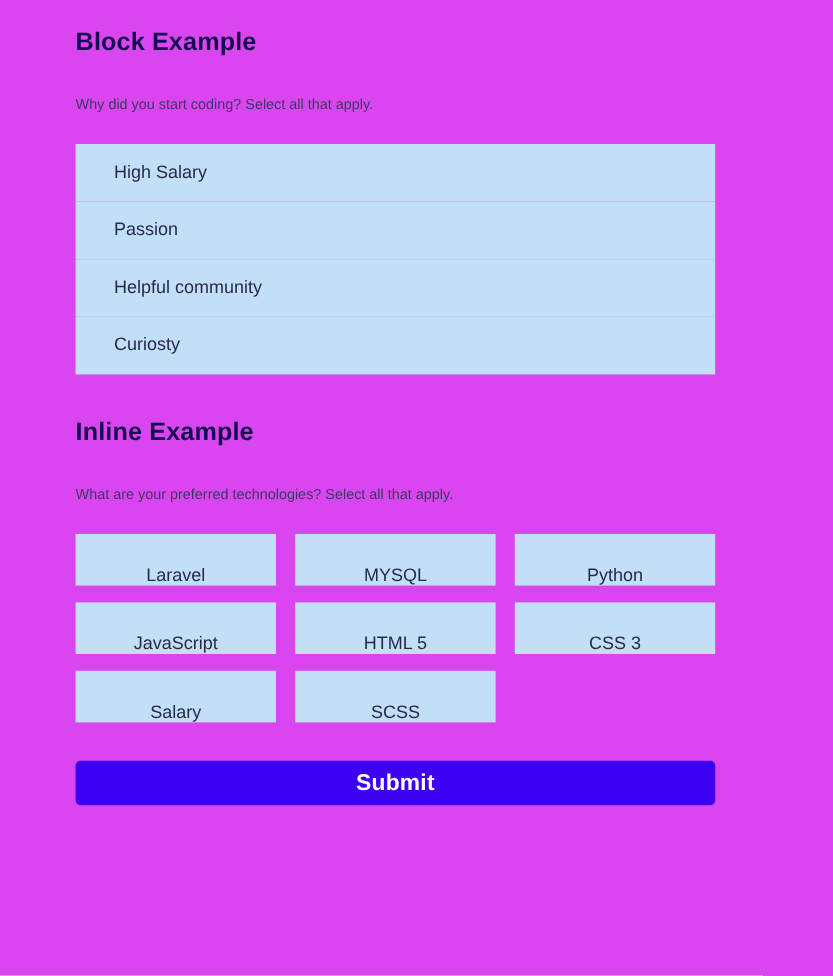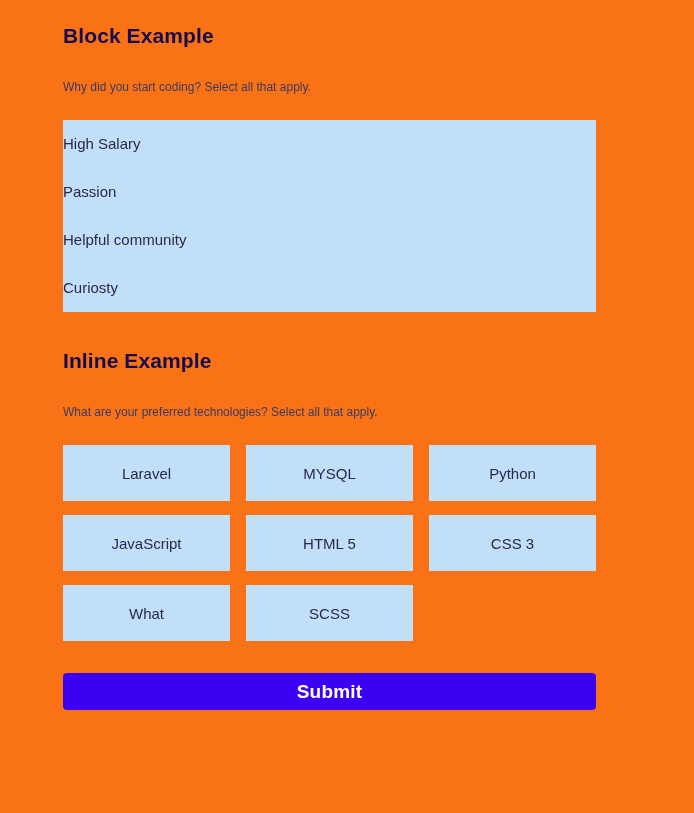--- a/index.html
+++ b/index.html
@@ -12,21 +12,21 @@
 
   body {
     font-family: "Liberation Sans", sans-serif;
     overflow: hidden;
   }
 
   .page {
     width: 694px;
     height: 813px;
     padding: 22px 98px 0 63px;
-    background: #f97316;
+    background: #d946ef;
   }
 
   
   .section-title {
     font-size: 21px;
     font-weight: bold;
     color: #160b4e;
     letter-spacing: 0.1px;
     line-height: 28px;
   }
@@ -51,20 +51,21 @@
   }
 
   .block-option {
     display: block;
     width: 533px;
     height: 48px;
     line-height: 48px;
     background: #c1dff6;
     color: #29294d;
     font-size: 15px;
+    padding-left: 32px;
     margin-bottom: 12px;
     cursor: pointer;
     user-select: none;
     white-space: nowrap;
     overflow: hidden;
   }
 
   .block-option:last-child { margin-bottom: 0; }
 
   .native-input {
@@ -83,23 +84,23 @@
     list-style: none;
     width: 533px;
     display: grid;
     grid-template-columns: 167px 167px 167px;
     column-gap: 16px;
     row-gap: 14px;
   }
 
   .inline-option {
     display: flex;
-    align-items: center;
+    align-items: flex-end;
     justify-content: center;
-    height: 56px;
+    height: 43px;
     background: #c1dff6;
     color: #29294d;
     font-size: 15px;
     cursor: pointer;
     user-select: none;
     text-align: center;
     white-space: nowrap;
   }
 
   
@@ -195,21 +196,21 @@
     </li>
     <li>
       <label class="inline-option">
         <input class="native-input" type="checkbox" style="">
         <span>CSS 3</span>
       </label>
     </li>
     <li>
       <label class="inline-option">
         <input class="native-input" type="checkbox" style="">
-        <span>What</span>
+        <span>Salary</span>
       </label>
     </li>
     <li>
       <label class="inline-option">
         <input class="native-input" type="checkbox" style="">
         <span>SCSS</span>
       </label>
     </li>
   </ul>
 

